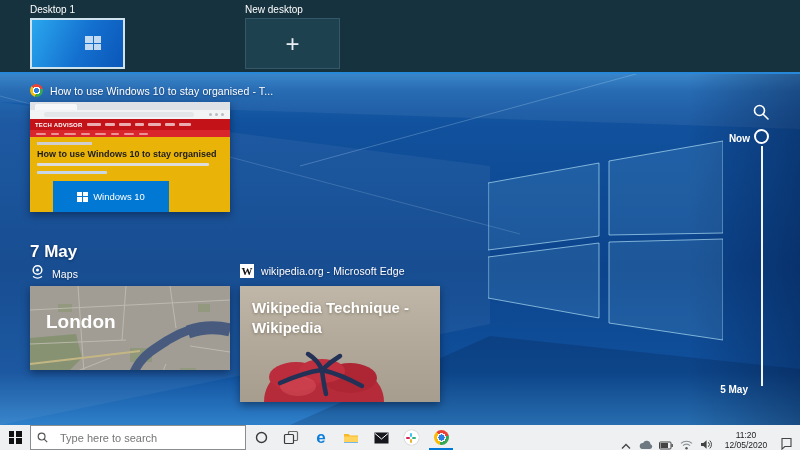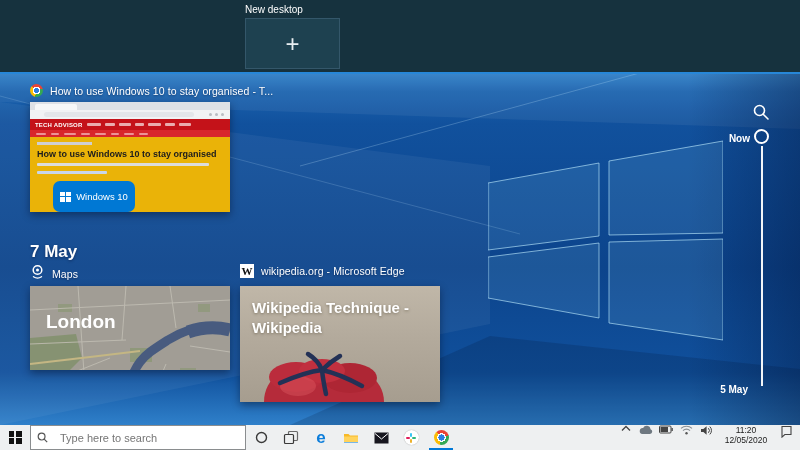--- a/index.html
+++ b/index.html
@@ -57,22 +57,22 @@
   .bt-dot { position:absolute; top:3px; width:3px; height:3px; border-radius:50%; background:#b9bdc2; }
   .bt-banner { height:11px; background:#c41219; display:flex; align-items:center; padding:0 5px; gap:4px; }
   .bt-brand { color:#fff; font-size:6px; font-weight:700; letter-spacing:0.2px; white-space:nowrap; }
   .bt-navbar { height:2.5px; background:rgba(255,255,255,.65); border-radius:1px; }
   .bt-banner2 { height:7px; background:#d8262c; display:flex; align-items:center; padding:0 6px; gap:5px; }
   .bt-banner2 .bt-navbar { background:rgba(255,255,255,.5); height:2px; }
   .bt-body { position:relative; height:75px; background:#eab308; }
   .crumb { position:absolute; left:7px; top:5px; width:55px; height:3px; background:#cfcfcf; }
   .bt-heading { position:absolute; left:7px; top:12px; font-size:9px; font-weight:700; color:#1c1c1e; white-space:nowrap; }
   .bar { position:absolute; height:3px; background:#dcdcdc; border-radius:1px; }
-  .promo { position:absolute; left:23px; top:44px; width:82px; height:31px; background:#0078d4;
-    display:flex; align-items:center; justify-content:center; gap:5px;border-radius:7px; }
+  .promo { position:absolute; left:23px; top:44px; width:116px; height:31px; background:#0078d4;
+    display:flex; align-items:center; justify-content:center; gap:5px; }
   .promo-logo { width:11px; height:10px; display:grid; grid-template-columns:1fr 1fr; grid-template-rows:1fr 1fr; gap:1px; }
   .promo-logo div { background:#fff; }
   .promo-label { color:#fff; font-size:9.5px; }
 
   
   .date-header { position:absolute; left:30px; top:168px; color:#fff; font-size:17px; font-weight:700; text-shadow:0 1px 3px rgba(0,0,30,.4); }
 
   
   .map-card { top:212px; left:0; height:84px; }
   
@@ -94,32 +94,43 @@
   .tb-btn { width:30px; display:flex; align-items:center; justify-content:center; flex:none; cursor:pointer; }
   .start-logo { width:13px; height:13px; display:grid; grid-template-columns:1fr 1fr; grid-template-rows:1fr 1fr; gap:1.5px; }
   .start-logo div { background:#111; }
   .search-box { width:216px; flex:none; background:#fff; border:1px solid #8a8d8f; display:flex; align-items:center; padding:0 6px; gap:12px; }
   .search-box input { border:none; outline:none; flex:1; font-size:11px; color:#444; background:transparent;
     font-family:"Liberation Sans", sans-serif; }
   .edge-e { font-size:17px; font-weight:700; color:#0d7edb; line-height:1; }
   .chrome-task { position:relative; }
   .chrome-task .chrome-ball { width:15px; height:15px; }
   .active-line { position:absolute; left:3px; bottom:0; width:24px; height:2.5px; background:#0078d7; }
-  .tray { margin-left:auto; display:flex; align-items:flex-start; }
+  .tray { margin-left:auto; display:flex; align-items:flex-end; }
   .tray-ic { width:16px; display:flex; align-items:center; justify-content:center; cursor:pointer; margin:0 2px; }
   .clock { width:52px; text-align:center; font-size:8.5px; color:#222; line-height:10px; cursor:pointer; margin:0 4px; }
   .slack-circle { width:15px; height:15px; border-radius:50%; background:#fff; display:flex; align-items:center; justify-content:center;
     box-shadow:0 0 1px rgba(0,0,0,.4); }
 </style>
 </head>
 <body>
 
 <div class="screen">
 
   <div class="topstrip">
+    <div class="desk" style="left:30px">
+      <div class="desk-label">Desktop 1</div>
+      <div class="desk-thumb thumb-d1">
+        <div class="minilogo">
+            <div></div>
+            <div></div>
+            <div></div>
+            <div></div>
+          </div>
+      </div>
+    </div>
     <div class="desk" style="left:245px">
       <div class="desk-label">New desktop</div>
       <div class="desk-thumb thumb-new">
         <span class="plus">+</span>
       </div>
     </div>
   </div>
 
   <div class="wallpaper">
 

